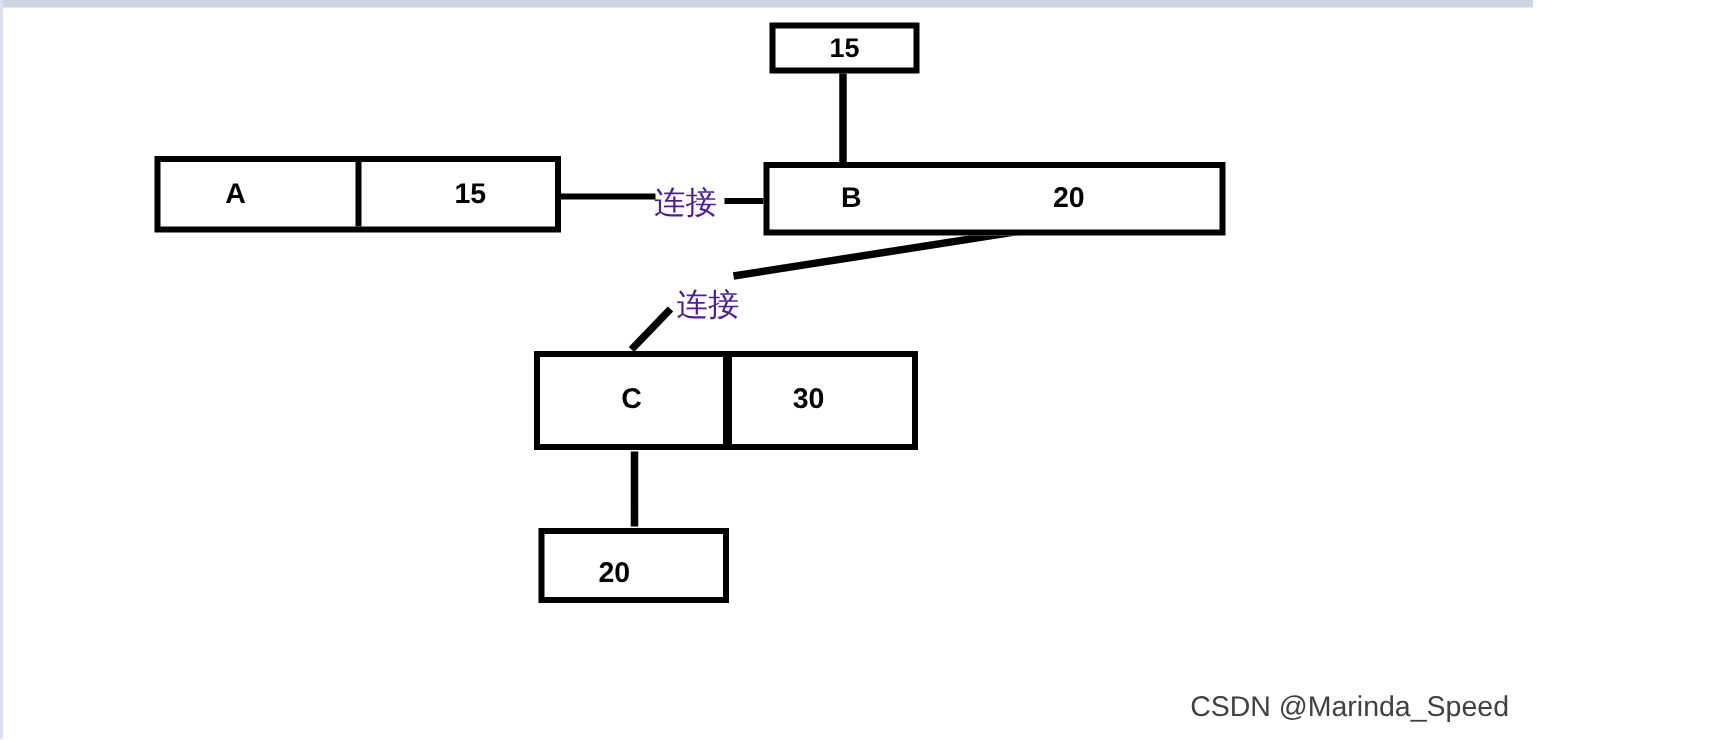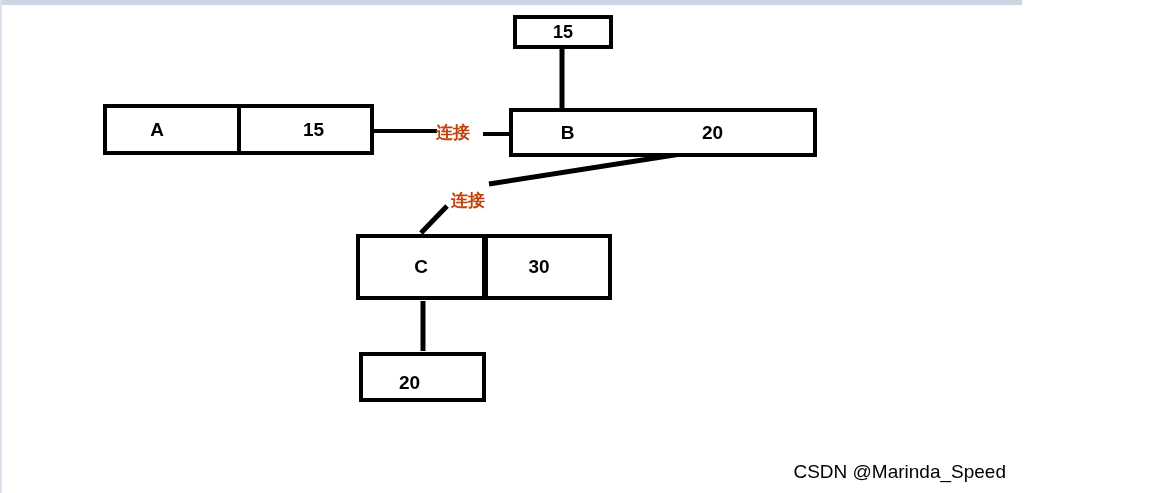--- a/index.html
+++ b/index.html
@@ -54,29 +54,29 @@
   .node-bottom20{left:359px;top:352px;width:127px;height:50px;}
   .node-bottom20 .cell{flex:1;padding-right:26px;padding-top:11px;}
 
   
   #lines{position:absolute;left:0;top:0;width:1157px;height:493px;pointer-events:none;}
   #lines line{stroke:#000;}
 
   
   .edge-label{
     position:absolute;
-    font-weight:bold;font-size:17px;color:#c2410c;
+    font-weight:normal;font-size:21px;color:#4c1d95;
     white-space:nowrap;
   }
   .edge-label-ab{left:436px;top:121px;}
   .edge-label-bc{left:451px;top:189px;}
 
   .watermark{
     position:absolute;right:16px;top:461px;
-    font-size:19px;color:#000000;
+    font-size:19px;color:#404040;
     font-family:"Liberation Sans","DejaVu Sans",sans-serif;
   }
 </style>
 </head>
 <body>
 
 <div id="canvas">
 
   <div class="top-strip"></div>
   <div class="top-strip-corner"></div>

